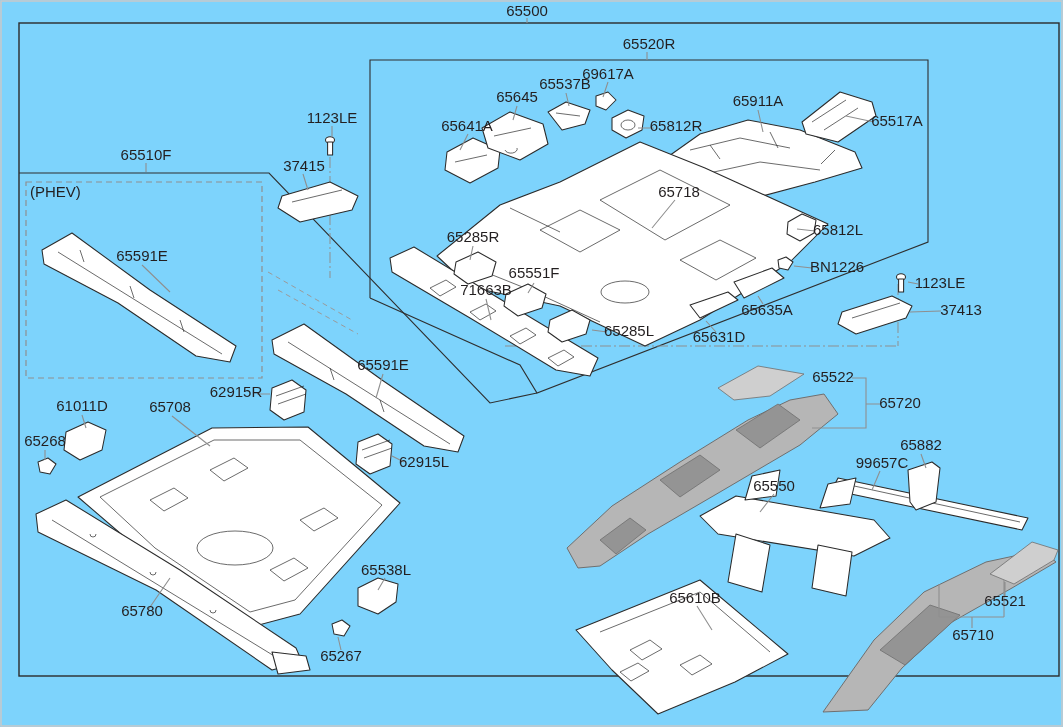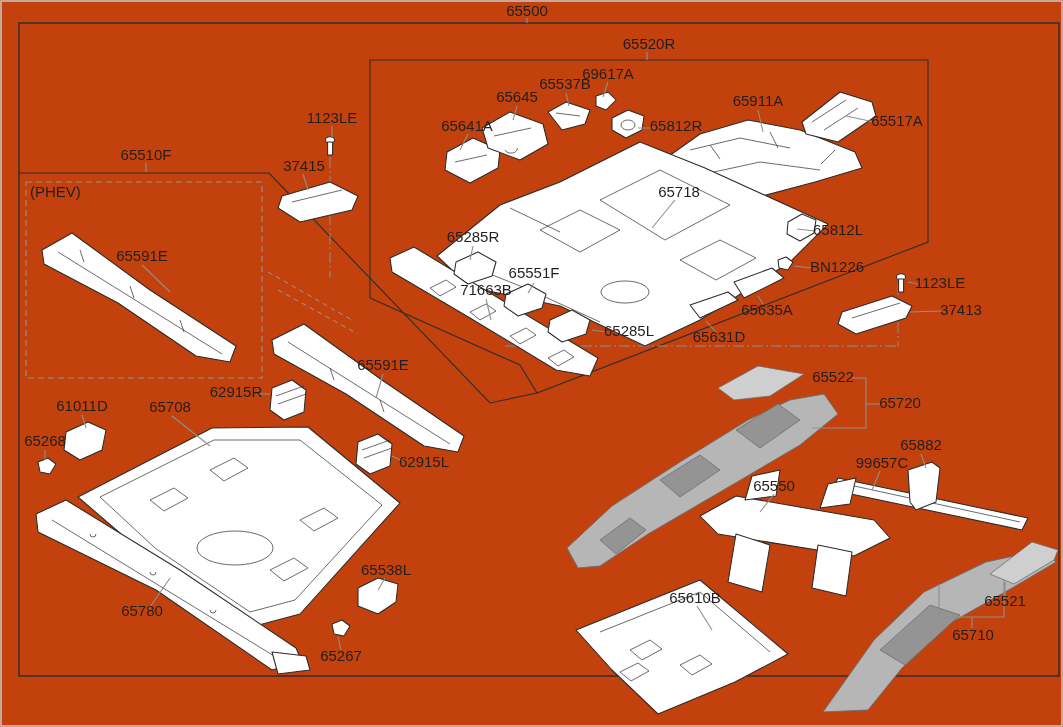--- a/index.html
+++ b/index.html
@@ -1,16 +1,16 @@
 <!DOCTYPE html>
 <html><head>
 <meta charset="utf-8">
 <style>
   html,body{margin:0;padding:0;background:#ffffff;}
-  .stage{position:relative;width:1063px;height:727px;background:#c2410c;overflow:hidden;
+  .stage{position:relative;width:1063px;height:727px;background:#7dd3fc;overflow:hidden;
          font-family:"Liberation Sans",sans-serif;}
   svg{display:block;position:absolute;left:0;top:0;}
   .part-label{font-family:"Liberation Sans",sans-serif;font-size:15px;fill:#231f20;cursor:pointer;}
   .frame{fill:none;stroke:#2b2b2b;stroke-width:1.4;}
   .imgedge{fill:none;stroke:#c9c9c9;stroke-width:1.5;}
   .groupline{fill:none;stroke:#2e2e2e;stroke-width:1.1;}
   .dashbox{fill:none;stroke:#8f8f8f;stroke-width:1.2;stroke-dasharray:6 4;}
   .dashdot{fill:none;stroke:#8f8f8f;stroke-width:1;stroke-dasharray:11 3 2 3;}
   .dashed{fill:none;stroke:#9a9a9a;stroke-width:1;stroke-dasharray:5 4;}
   .leader{fill:none;stroke:#8f8f8f;stroke-width:1.1;}

